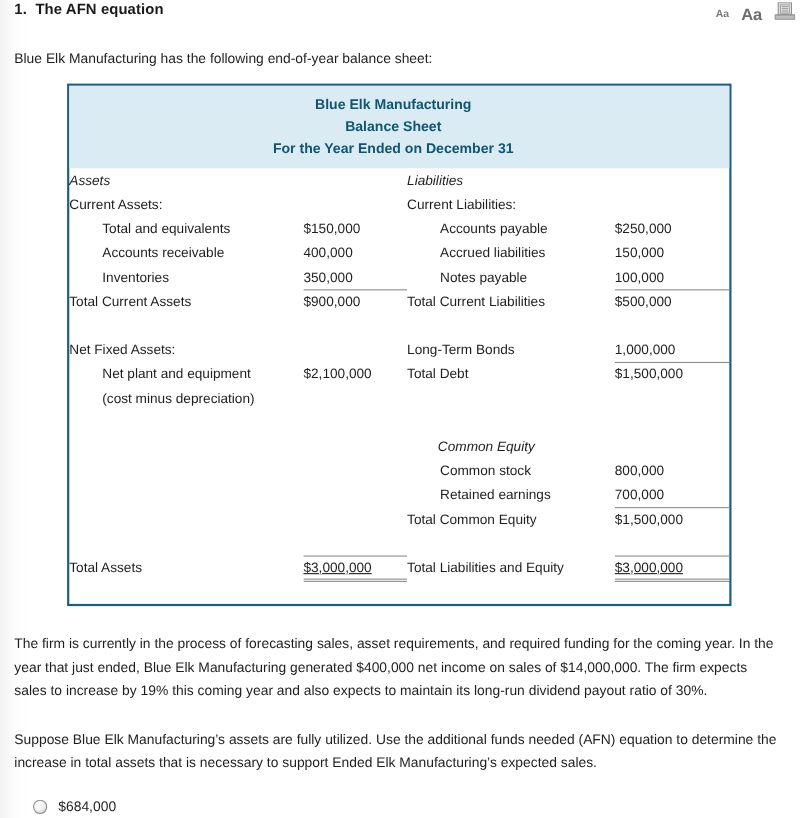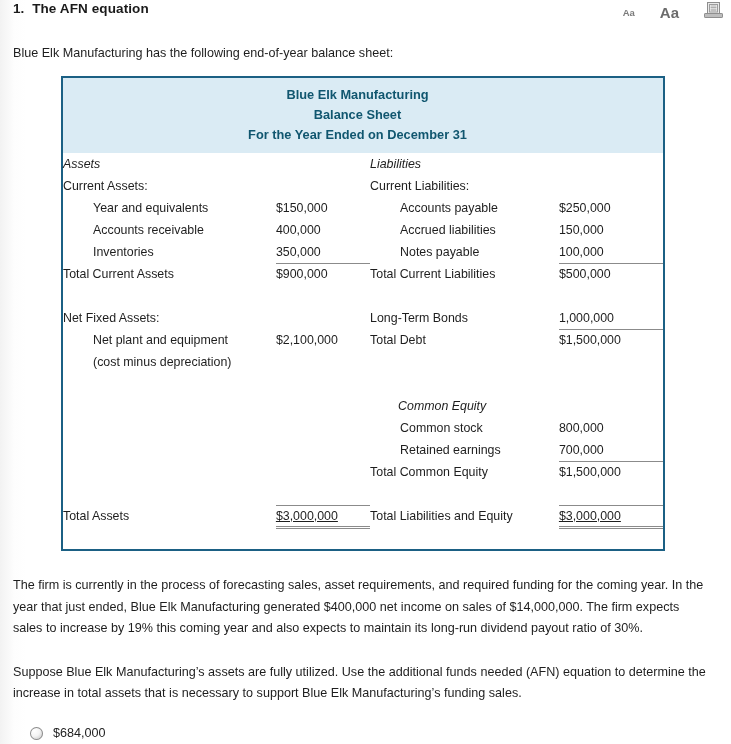--- a/index.html
+++ b/index.html
@@ -31,21 +31,21 @@
     font-weight: bold;
     letter-spacing: 0.1px;
     color: #1a1a1a;
     white-space: pre;
   }
   .tools {
     position: absolute;
     right: 8px; top: 2px;
     display: flex;
     align-items: center;
-    gap: 25px;
+    gap: 11px;
   }
   .aa-small {
     font-size: 9.5px; font-weight: bold; color: #7a7a7a;
     line-height: 1; cursor: pointer;
   }
   .aa-large {
     font-size: 15px; font-weight: bold; color: #6b6b6b;
     line-height: 1; cursor: pointer;
   }
   .printer { cursor: pointer; display:block; }
@@ -195,21 +195,21 @@
         </tr>
 
         <tr>
           <td class="lbl">Current Assets:</td>
           <td class="num"></td>
           <td class="lbl">Current Liabilities:</td>
           <td class="num r2"></td>
         </tr>
 
         <tr>
-          <td class="lbl ind">Year and equivalents</td>
+          <td class="lbl ind">Total and equivalents</td>
           <td class="num">$150,000</td>
           <td class="lbl ind">Accounts payable</td>
           <td class="num r2">$250,000</td>
         </tr>
 
         <tr>
           <td class="lbl ind">Accounts receivable</td>
           <td class="num">400,000</td>
           <td class="lbl ind">Accrued liabilities</td>
           <td class="num r2">150,000</td>
@@ -311,21 +311,21 @@
             <td></td>
             <td></td>
             <td></td>
           </tr>
 
       </tbody>
     </table>
   </div>
 
   <div class="para p1">The firm is currently in the process of forecasting sales, asset requirements, and required funding for the coming year. In the year that just ended, Blue Elk Manufacturing generated $400,000 net income on sales of $14,000,000. The firm expects sales to increase by 19% this coming year and also expects to maintain its long-run dividend payout ratio of 30%.</div>
-  <div class="para p2">Suppose Blue Elk Manufacturing’s assets are fully utilized. Use the additional funds needed (AFN) equation to determine the increase in total assets that is necessary to support Blue Elk Manufacturing’s funding sales.</div>
+  <div class="para p2">Suppose Blue Elk Manufacturing’s assets are fully utilized. Use the additional funds needed (AFN) equation to determine the increase in total assets that is necessary to support Ended Elk Manufacturing’s expected sales.</div>
 
   <div class="choices">
     <div class="choice">
       <span class="radio"></span>
       <span class="choice-label">$684,000</span>
     </div>
     <div class="choice">
       
       
     </div>

